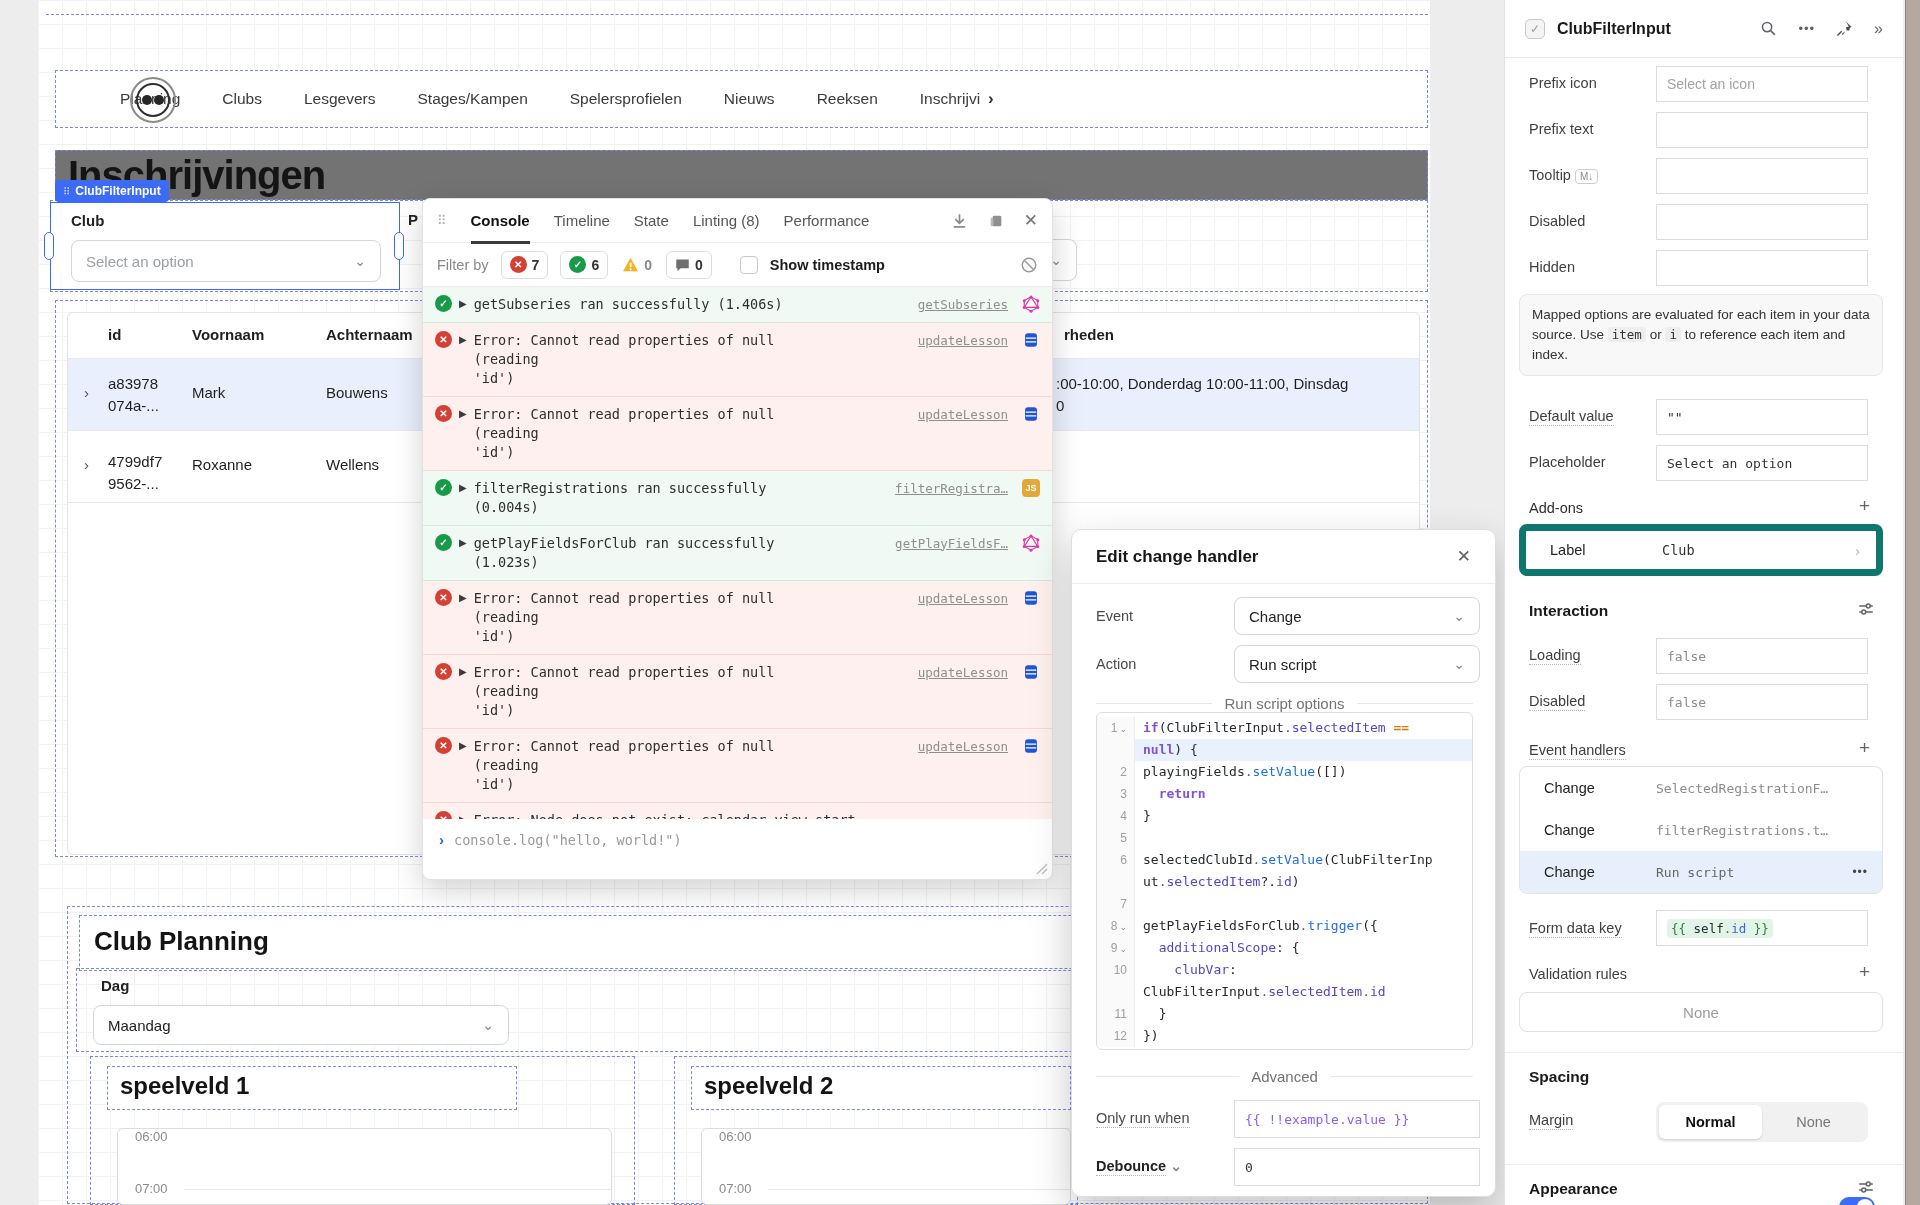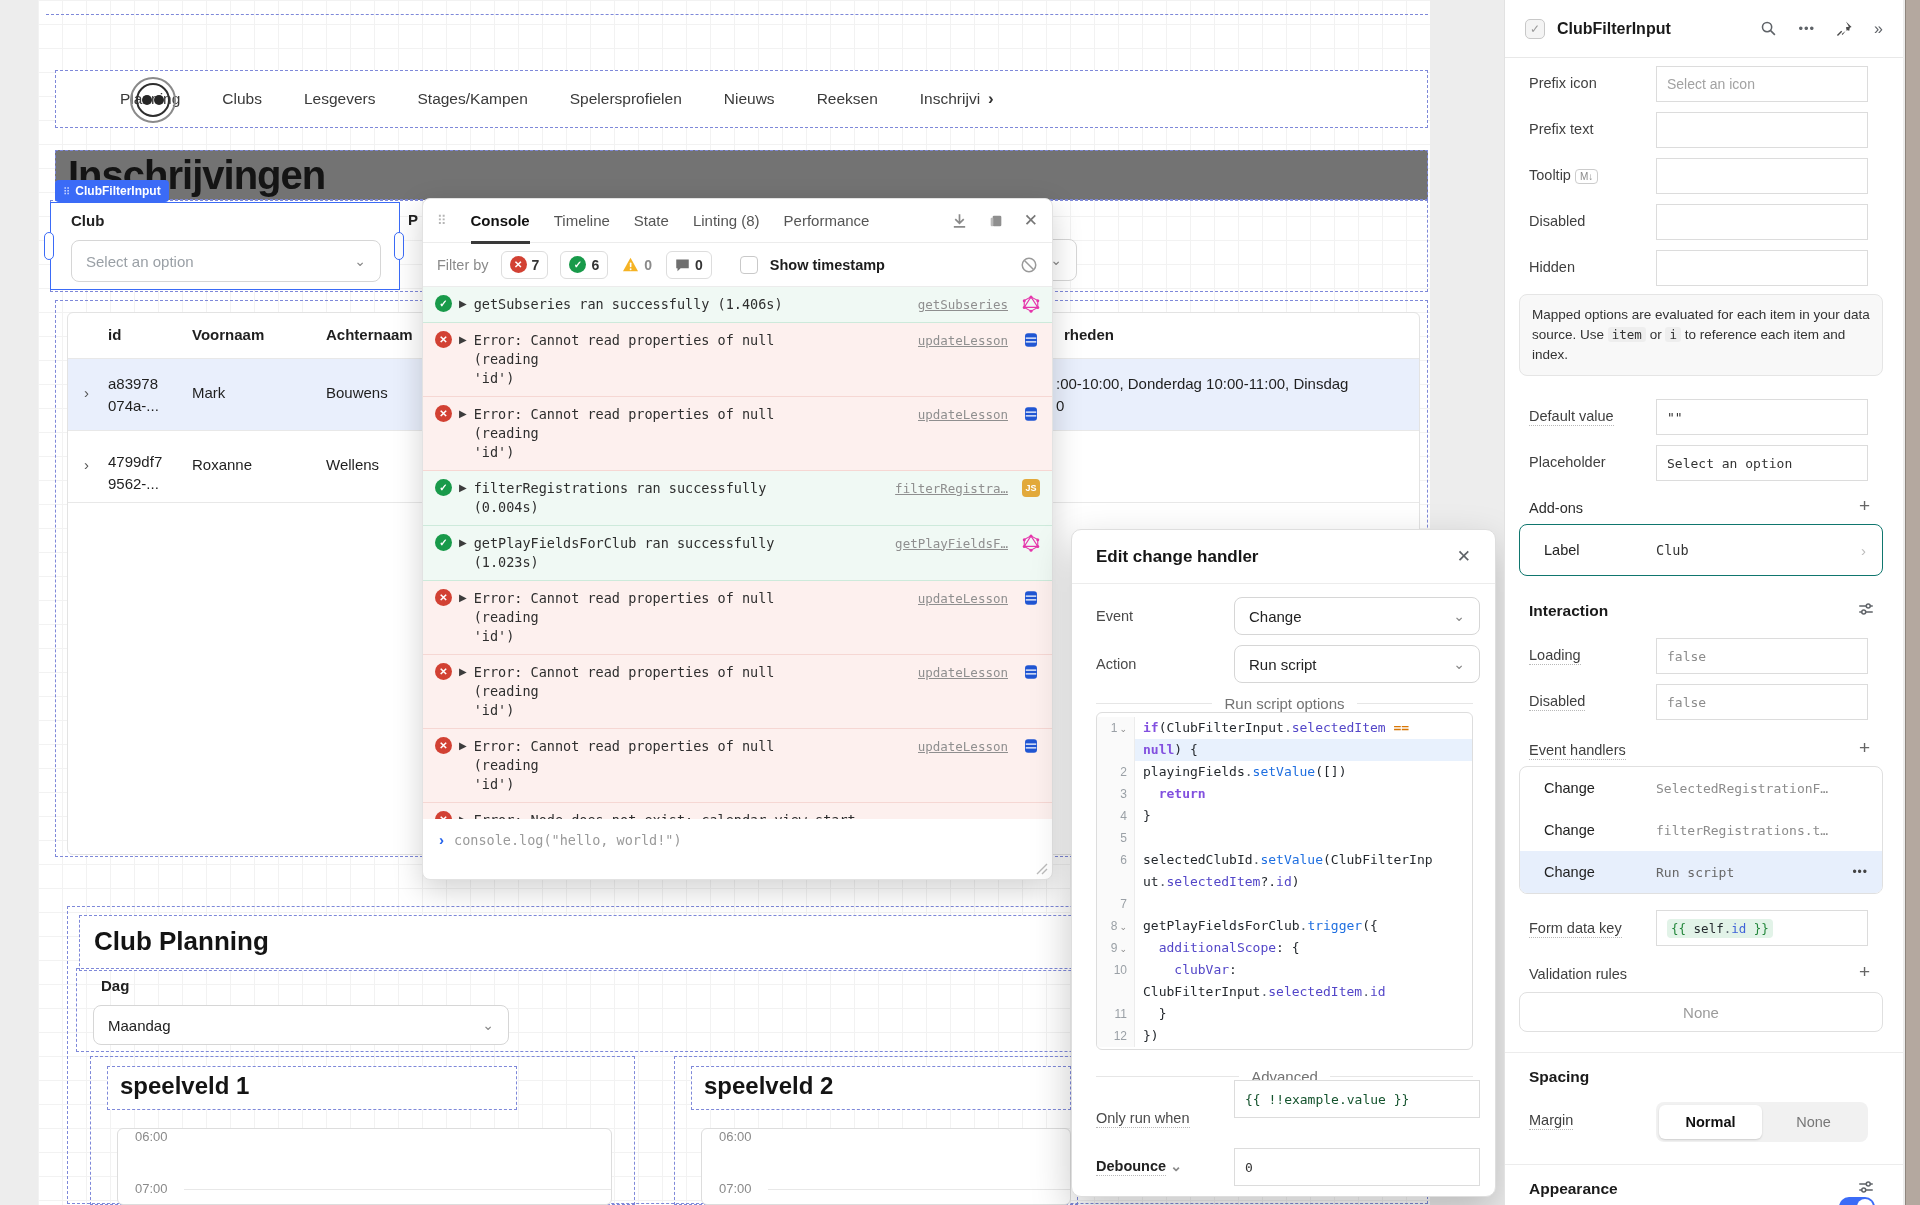--- a/index.html
+++ b/index.html
@@ -442,21 +442,21 @@
         </div>
         <div class="crow">
           <span class="cgut">12</span>
           <span class="ccode"><span class="c-t">})</span></span>
         </div>
       </div>
     <div class="divline abs" style="left:24px;top:538px;width:377px;">
         <span>Advanced</span>
       </div>
     <div class="abs lblc" style="left:24px;top:580px;"><span class="dot">Only run when</span></div>
-    <div class="in abs mono" style="left:162px;top:550px;width:246px;height:38px;font-size:13px;color:#14532d;">
+    <div class="in abs mono" style="left:162px;top:570px;width:246px;height:38px;font-size:13px;color:#8b5cf6;">
         <span>{{ !!example.value }}</span>
       </div>
     <div class="abs lblc" style="left:24px;top:628px;font-weight:bold;color:#222;"><span class="dot">Debounce</span> <span class="chev">⌄</span></div>
     <div class="in abs mono" style="left:162px;top:618px;width:246px;height:38px;font-size:13px;color:#333;">
         <span>0</span>
       </div>
   </div>
 
   <div class="abs" id="sidebar">
     <div style="height:58px;border-bottom:1px solid #e8e8e8;display:flex;align-items:center;padding:0 20px;gap:12px;">
@@ -501,21 +501,21 @@
     <div class="in sin mono" style="top:399px;font-size:13px;color:#333;">
         <span>""</span>
       </div>
     <div class="srow-lbl" style="top:454px;">Placeholder</div>
     <div class="in sin mono" style="top:445px;font-size:13px;color:#333;">
         <span>Select an option</span>
       </div>
 
     <div class="srow-lbl" style="top:500px;color:#2d2d2d;">Add-ons</div>
     <span class="abs plus" style="left:354px;top:495px;">+</span>
-    <div class="abs" style="left:14px;top:524px;width:364px;height:52px;border:1px solid #0f766e;border-radius:8px;display:flex;align-items:center;padding:0 16px 0 24px;">
+    <div class="abs" style="left:14px;top:524px;width:364px;height:52px;border:7px solid #0f766e;border-radius:8px;display:flex;align-items:center;padding:0 16px 0 24px;">
       <span style="font-size:14.5px;color:#222;width:112px;">Label</span>
       <span class="mono" style="font-size:13.5px;color:#333;">Club</span>
       <span style="margin-left:auto;color:#bbb;font-size:15px;">›</span>
     </div>
 
     <div class="abs shead" style="left:24px;top:602px;">Interaction</div>
     <span class="abs" style="left:352px;top:600px;">
         <svg width="18" height="18" viewBox="0 0 24 24" fill="none" stroke="#5f6368" stroke-width="2">
           <path d="M3 8h18M3 16h18"></path>
           <circle cx="15" cy="8" r="2.6" fill="#fff"></circle>

